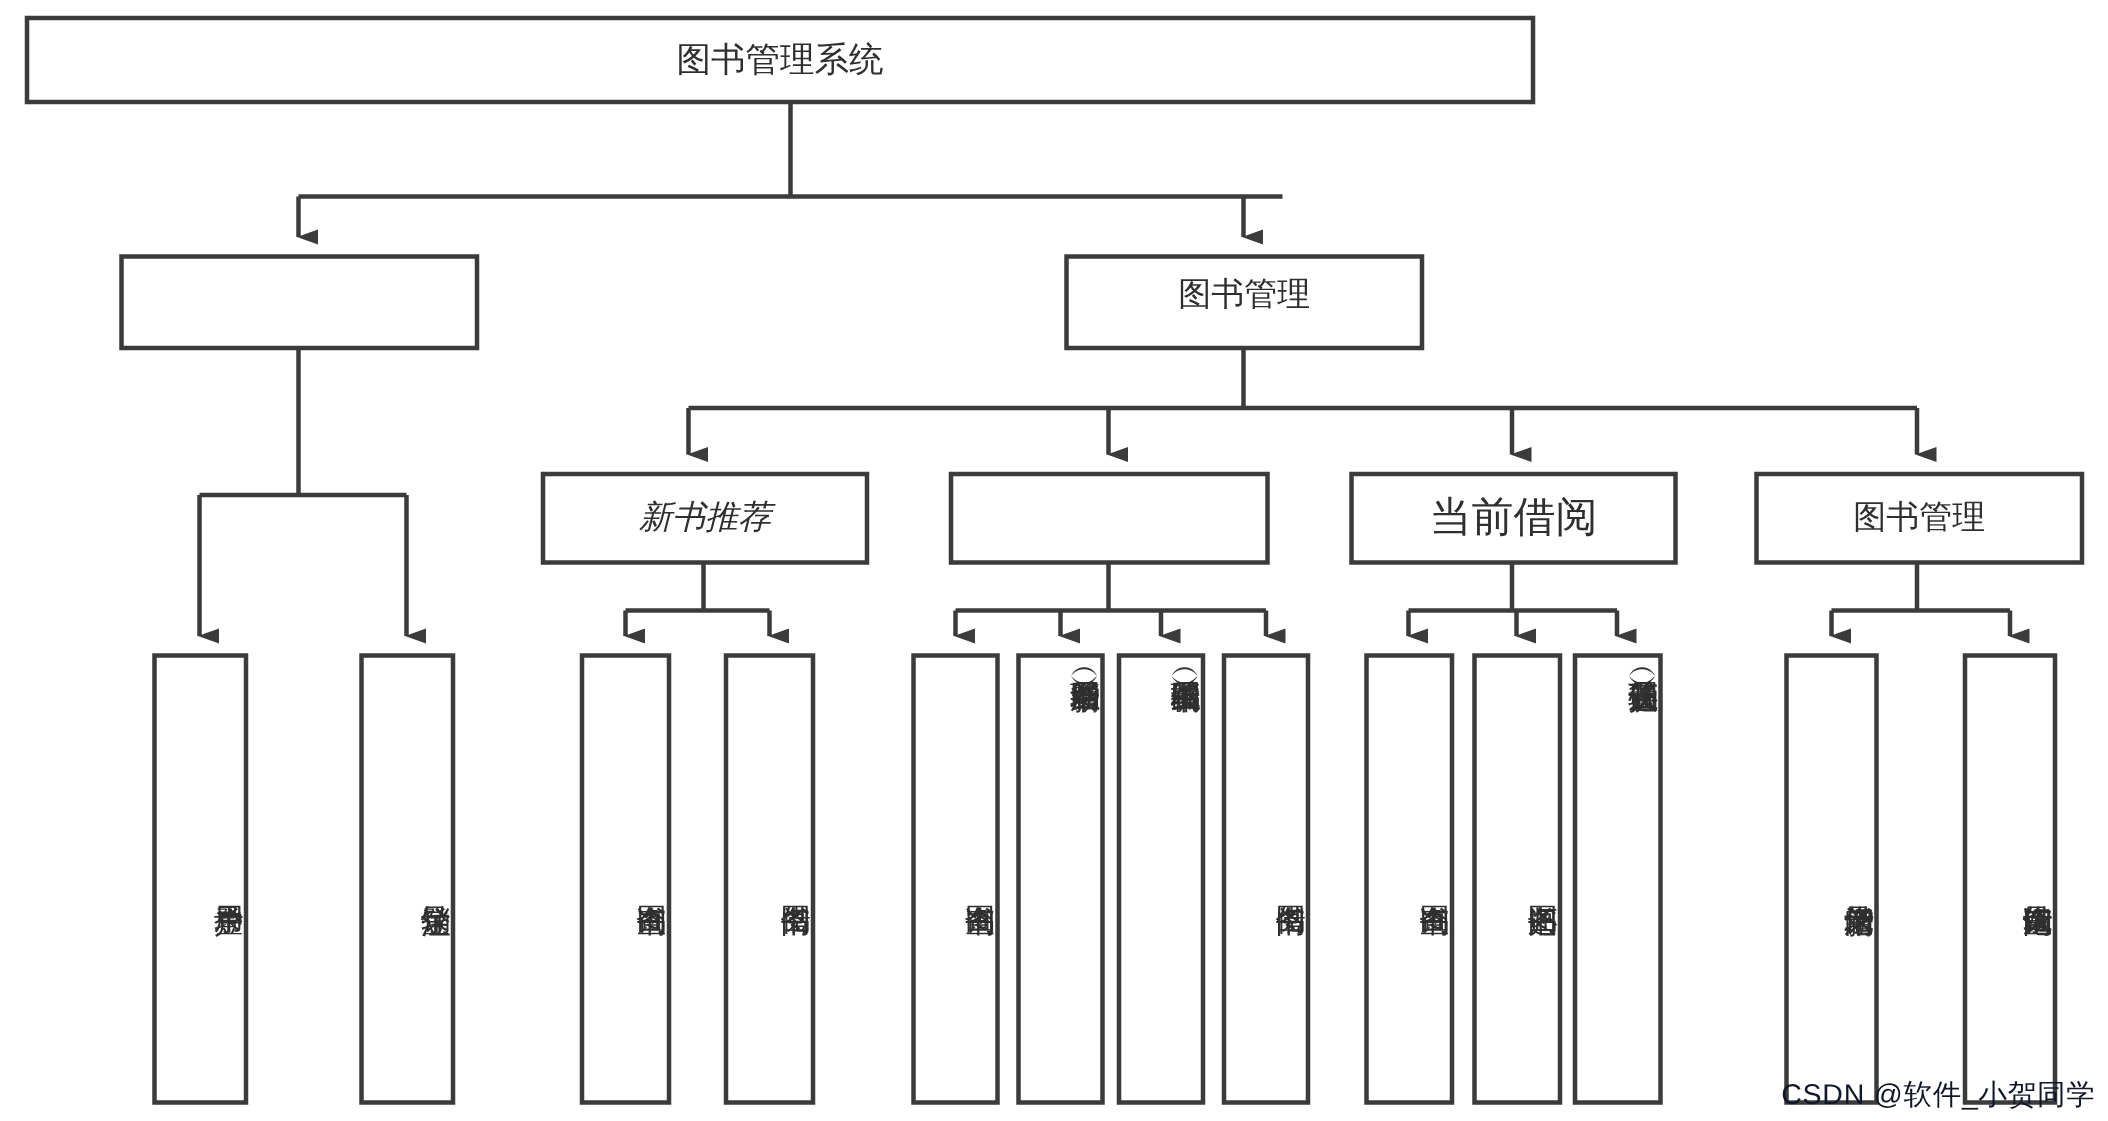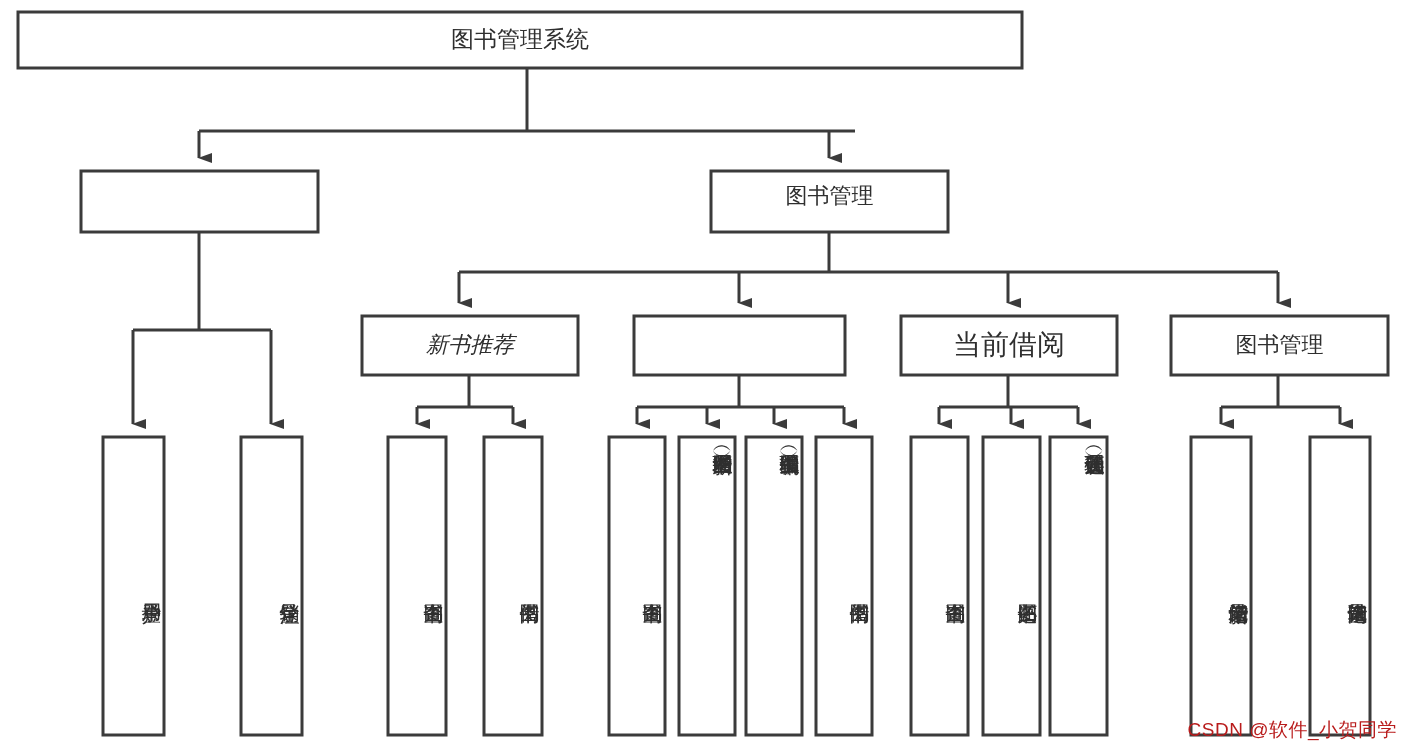--- a/index.html
+++ b/index.html
@@ -62,21 +62,21 @@
   }
   .node-label.vertical.top-aligned {
     justify-content: flex-start;
     padding-top: 2px;
   }
   .watermark {
     position: absolute;
     right: 8px;
     bottom: 4px;
     font-size: 19px;
-    color: #b91c1c;
+    color: #0f172a;
     letter-spacing: 0.5px;
     white-space: nowrap;
   }
 </style>
 </head>
 <body>
 
 <div id="diagram-root">
 
   <svg class="flow" viewBox="0 0 1405 747">

